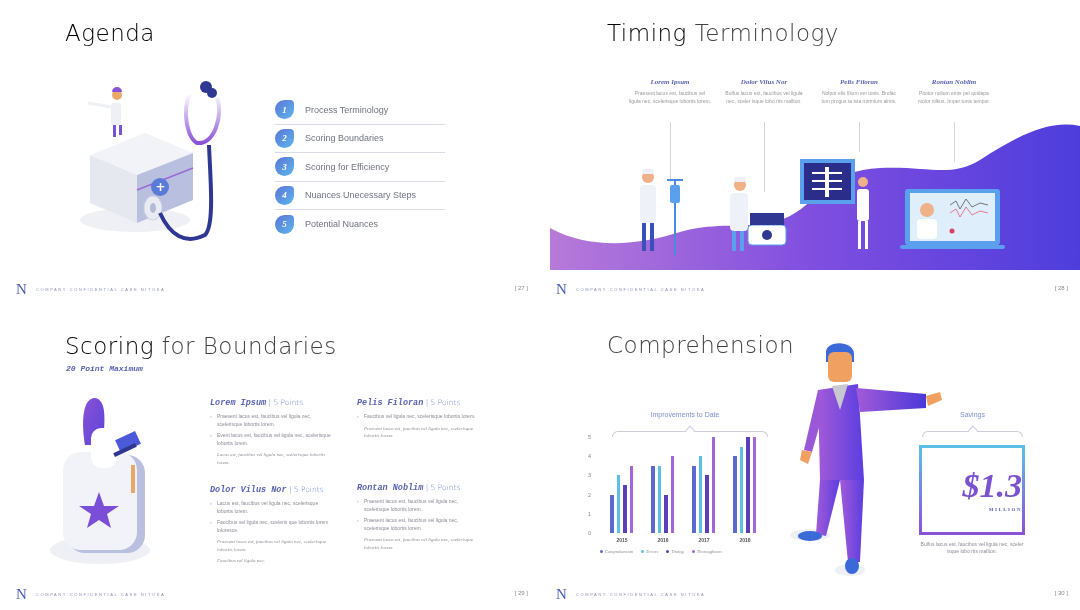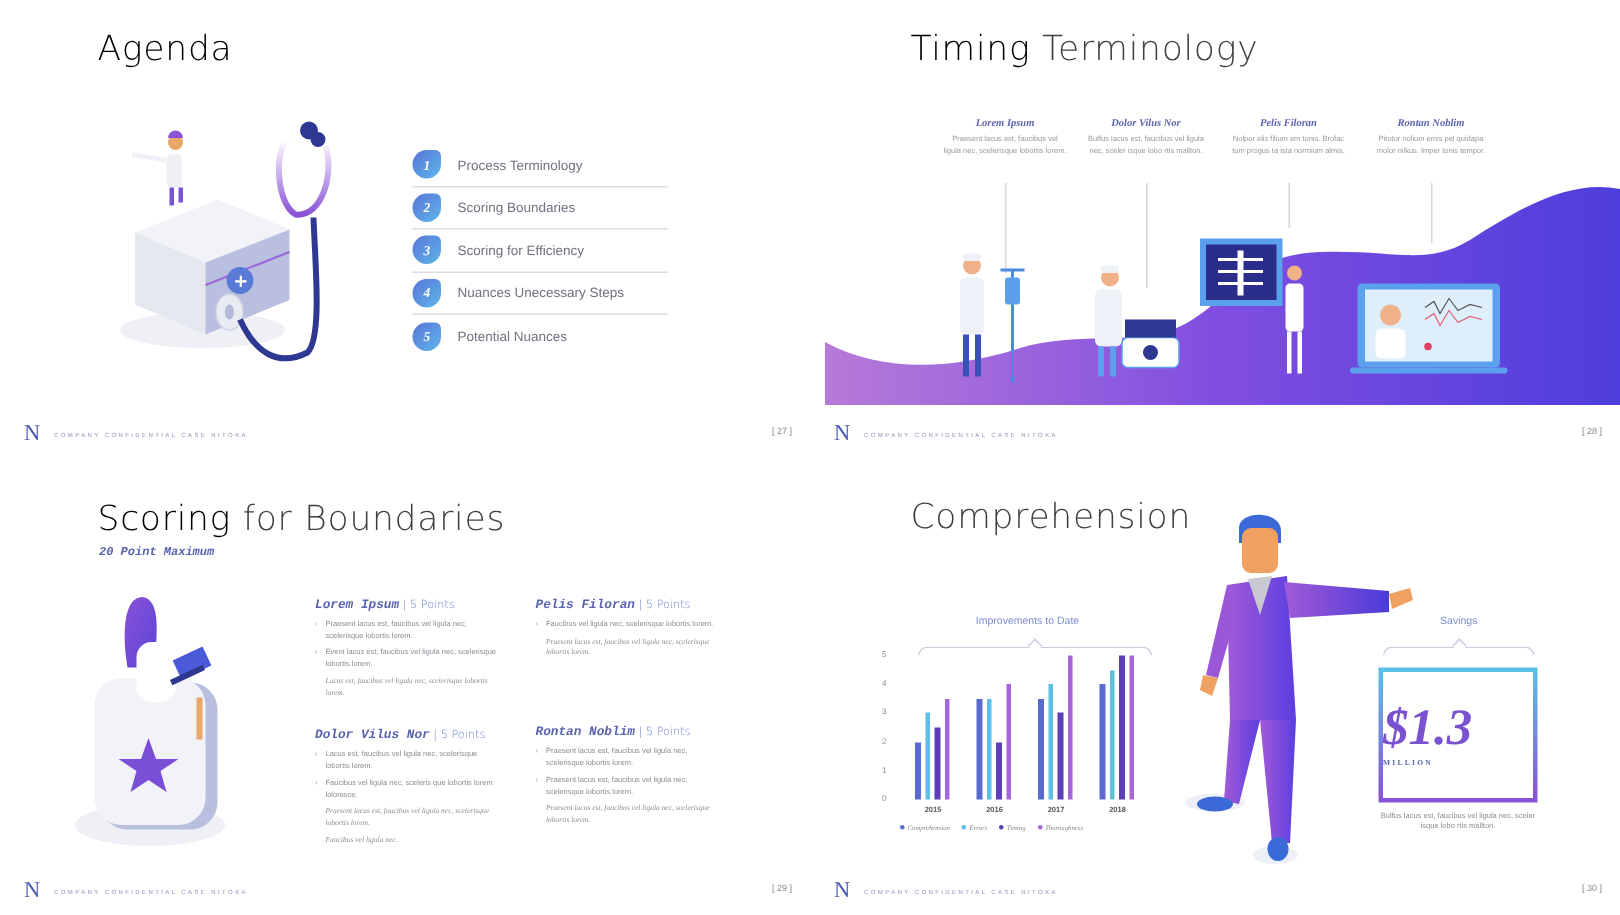--- a/index.html
+++ b/index.html
@@ -321,21 +321,21 @@
       <polygon points="28,50 14,110 22,112 34,70" fill="#9a58d8"></polygon>
       <path d="M12,110 L22,112 L18,124 L10,120 Z" fill="#f0a060"></path>
       <polygon points="30,140 50,140 36,196 26,194" fill="url(#suit)"></polygon>
       <polygon points="50,140 74,140 70,222 58,222" fill="url(#suit)"></polygon>
       <ellipse cx="20" cy="196" rx="12" ry="5" fill="#3a6ad8"></ellipse>
       <ellipse cx="62" cy="226" rx="7" ry="8" fill="#3a6ad8"></ellipse>
     </svg>
     <div style="position:absolute;left:920px;top:0"></div>
     <div style="position:absolute;left:380px;top:106px;width:105px;text-align:center;font-size:7px;color:#7e8ed0">Savings</div>
     <div class="brace" style="left:382px;top:126px;width:101px"></div>
-    <div style="position:absolute;left:379px;top:140px;width:106px;height:90px;border:3px solid;border-image:linear-gradient(#5cc0e6,#8a52d6) 1;display:flex;flex-direction:column;align-items:flex-start;justify-content:center">
+    <div style="position:absolute;left:379px;top:140px;width:106px;height:90px;border:3px solid;border-image:linear-gradient(#5cc0e6,#8a52d6) 1;display:flex;flex-direction:column;align-items:flex-end;justify-content:center">
       <div style="font-family:'Liberation Serif',serif;font-style:italic;font-weight:bold;font-size:34px;color:#7a52d0;line-height:34px">$1.3</div>
       <div style="font-family:'Liberation Serif',serif;font-weight:bold;font-size:5px;letter-spacing:1.5px;color:#5a63b0;margin-top:4px">MILLION</div>
     </div>
     <div style="position:absolute;left:379px;top:236px;width:106px;text-align:center;font-size:5px;line-height:7px;color:#8a8d96">Bulfus lacus est, faucibus vel ligula nec, sceler isque lobo rtis mallton.</div>
     <div class="footer">
       <span class="logo">N</span>
       <span class="conf">COMPANY CONFIDENTIAL  CASE NITOKA</span>
       <span class="pg">[ 30 ]</span>
     </div>
   </div>

